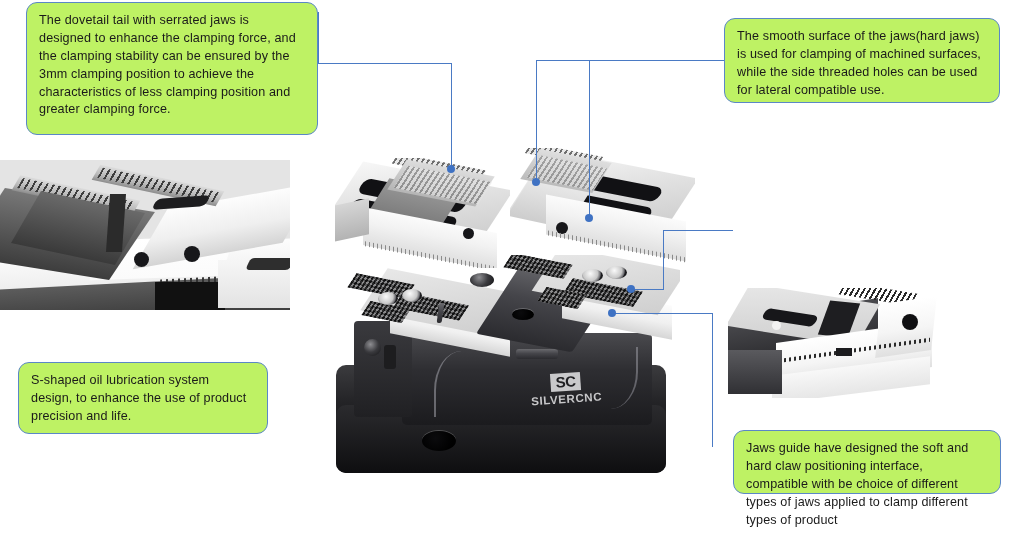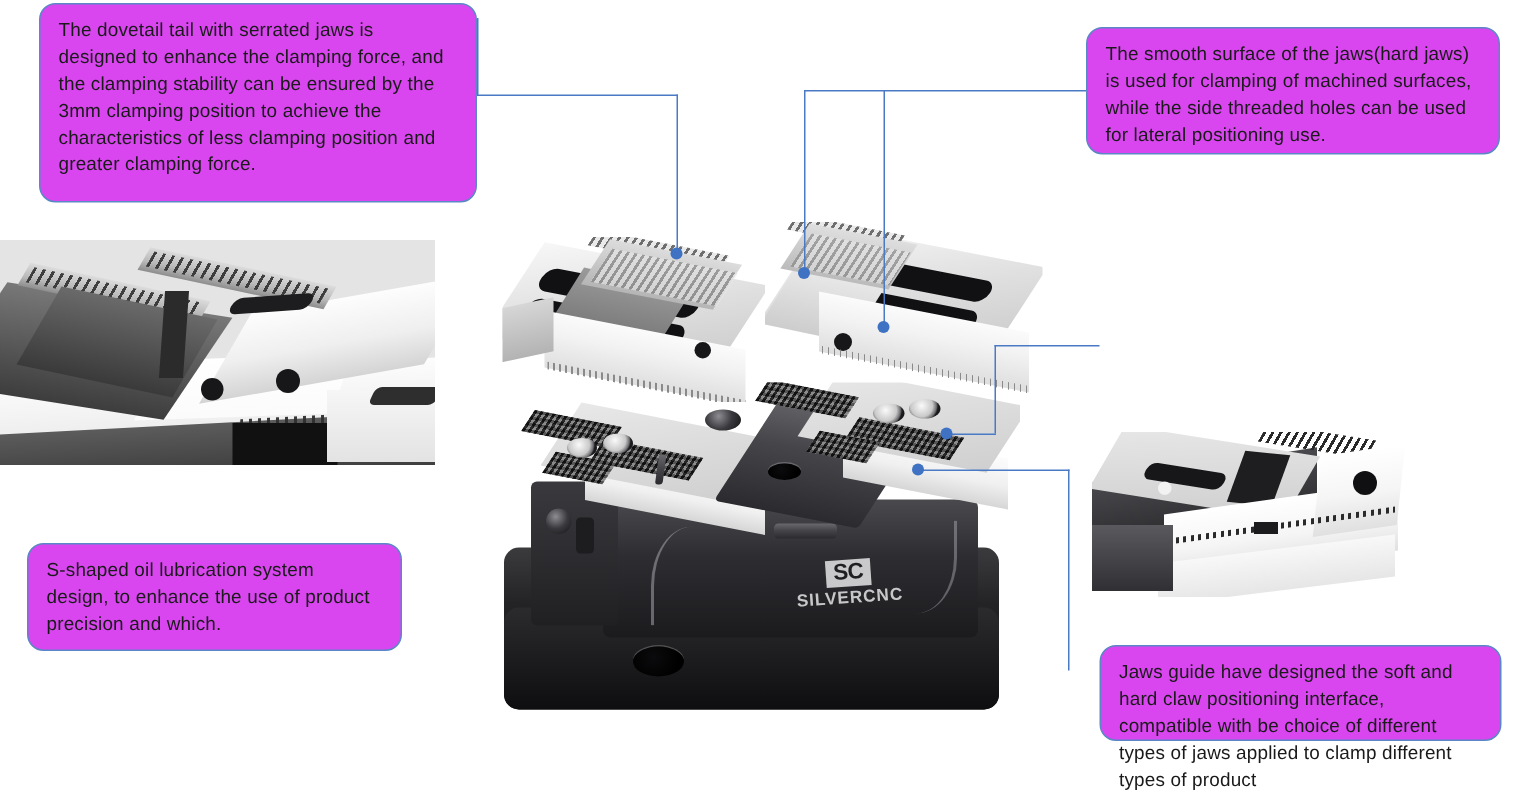--- a/index.html
+++ b/index.html
@@ -17,21 +17,21 @@
     background: #ffffff;
     overflow: hidden;
   }
 
   
   .callout {
     position: absolute;
     box-sizing: border-box;
     border: 1px solid #5b87c7;
     border-radius: 11px;
-    background: #d946ef;
+    background: #bef264;
     color: #1a1a1a;
     font-size: 12.6px;
     line-height: 1.42;
     padding: 9px 13px 9px 12px;
     letter-spacing: 0.01em;
   }
   .callout p { margin: 0; }
 
   
   .leader {
@@ -360,25 +360,25 @@
 
   <div class="leader h" style="left:614px; top:313px; width:99px;"></div>
   <div class="leader v" style="left:712px; top:313px; height:134px;"></div>
   <div class="dot" style="left:608px; top:309px;"></div>
 
   <div class="callout" style="left:26px; top:2px; width:292px; height:133px;">
     <p>The dovetail tail with serrated jaws is designed to enhance the clamping force, and the clamping stability can be ensured by the 3mm clamping position to achieve the characteristics of less clamping position and greater clamping force.</p>
   </div>
 
   <div class="callout" style="left:724px; top:18px; width:276px; height:85px;">
-    <p>The smooth surface of the jaws(hard jaws) is used for clamping of machined surfaces, while the side threaded holes can be used for lateral positioning use.</p>
+    <p>The smooth surface of the jaws(hard jaws) is used for clamping of machined surfaces, while the side threaded holes can be used for lateral compatible use.</p>
   </div>
 
 
   <div class="callout" style="left:18px; top:362px; width:250px; height:72px;">
-    <p>S-shaped oil lubrication system design, to enhance the use of product precision and which.</p>
+    <p>S-shaped oil lubrication system design, to enhance the use of product precision and life.</p>
   </div>
 
   <div class="callout" style="left:733px; top:430px; width:268px; height:64px;">
     <p>Jaws guide have designed the soft and hard claw positioning interface, compatible with be choice of different types of jaws applied to clamp different types of product</p>
   </div>
 
 </div>
 
 </body></html>

